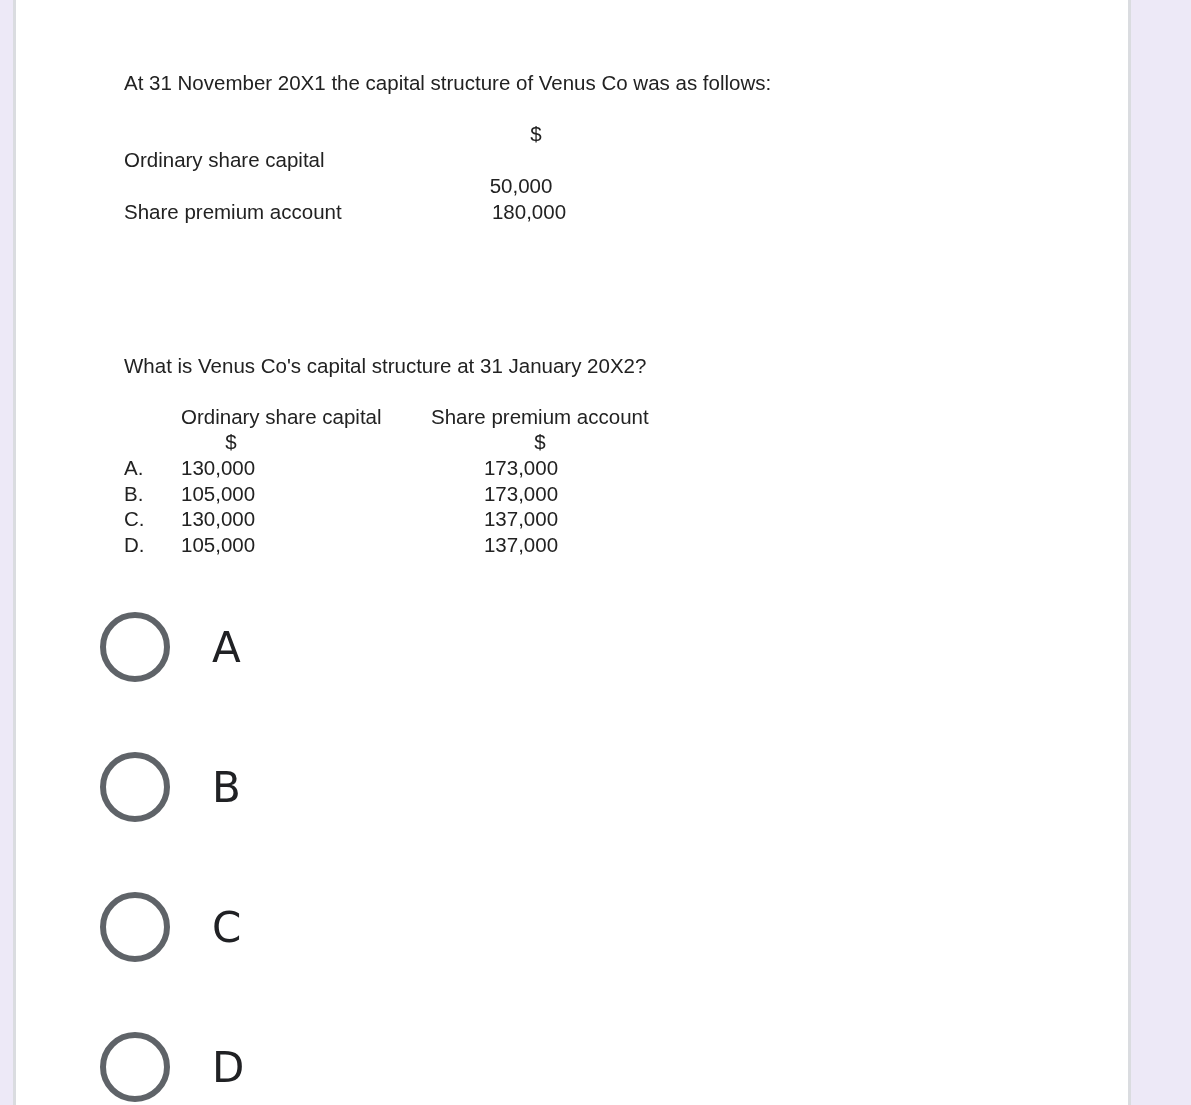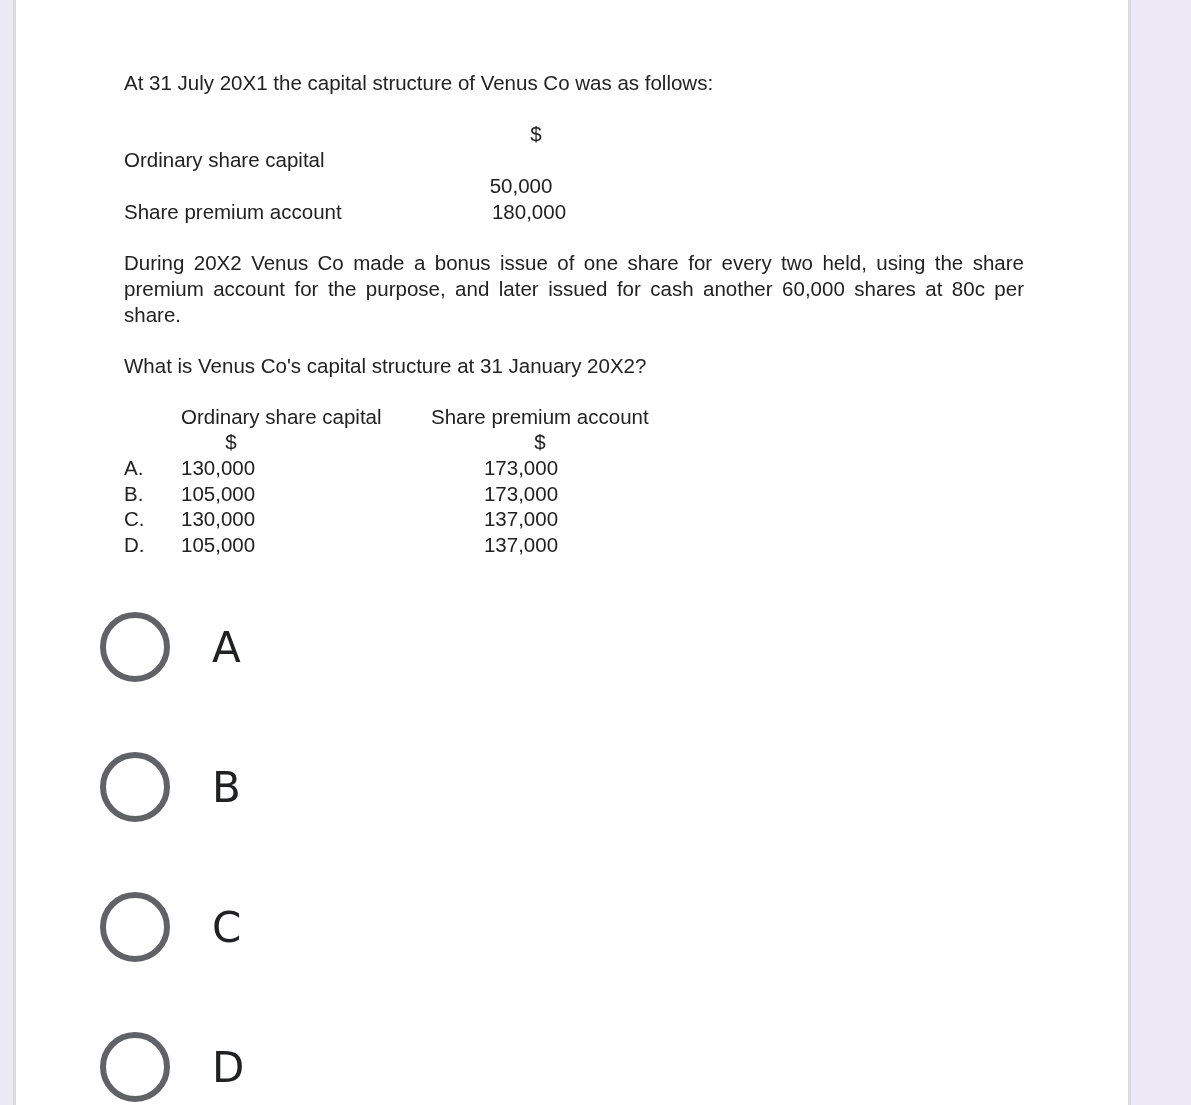--- a/index.html
+++ b/index.html
@@ -75,32 +75,31 @@
       color: #202124;
       font-weight: normal;
     }
   </style>
 </head>
 <body>
 
 <div class="card">
 
   <div class="qimg">
-    <div class="t" style="left:108px; top:70px;">At 31 July 20X1 the capital structure of Venus Co was as follows:</div>
+    <div class="t" style="left:108px; top:70px;">At 31 November 20X1 the capital structure of Venus Co was as follows:</div>
 
     <div class="t c" style="left:500px; top:121px; width:40px;">$</div>
 
     <div class="t" style="left:108px; top:147px;">Ordinary share capital</div>
 
     <div class="t r" style="left:440px; top:173px; width:130px;">50,000</div>
 
     <div class="t" style="left:108px; top:199px;">Share premium account</div>
     <div class="t r" style="left:448px; top:199px; width:130px;">180,000</div>
 
-    <div class="para" style="top:250px;">During 20X2 Venus Co made a bonus issue of one share for every two held, using the share premium account for the purpose, and later issued for cash another 60,000 shares at 80c per share.</div>
 
     <div class="t" style="left:108px; top:353px;">What is Venus Co's capital structure at 31 January 20X2?</div>
 
     <div class="t" style="left:165px; top:404px;">Ordinary share capital</div>
     <div class="t" style="left:415px; top:404px;">Share premium account</div>
 
     <div class="t c" style="left:195px; top:429px; width:40px;">$</div>
     <div class="t c" style="left:504px; top:429px; width:40px;">$</div>
 
     <div class="t" style="left:108px; top:455px;">A.</div>

